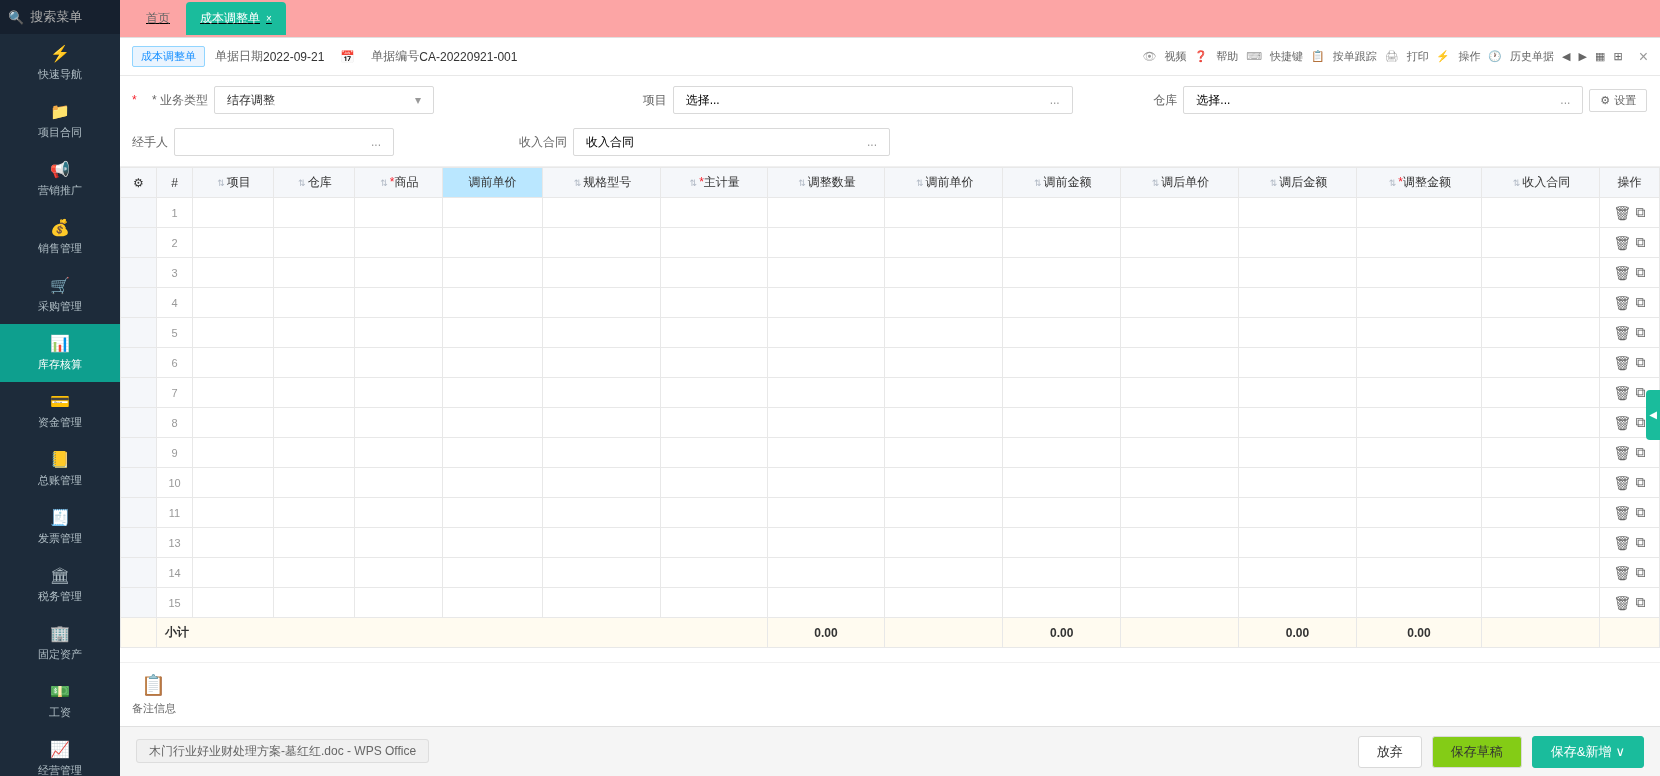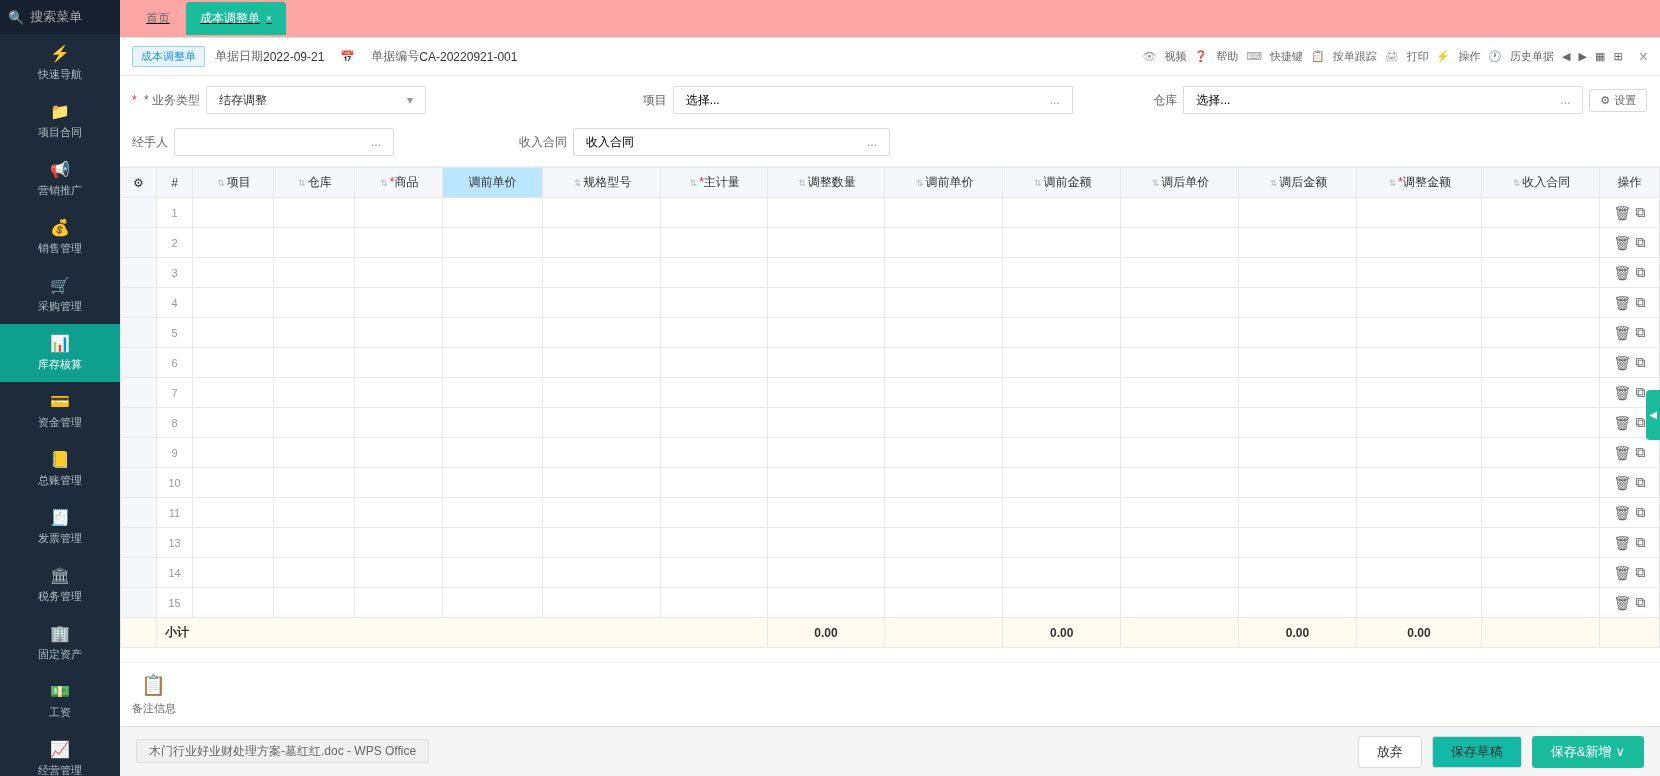--- a/index.html
+++ b/index.html
@@ -187,21 +187,21 @@
         <span class="close-btn">×</span>
       </div>
     </div>
 
     <div class="form-fields">
       <div class="field-row">
 
         <div class="field-item">
           <span class="field-label">
             <span style="color:#f5222d;">*</span>
-            <span style="margin-left:4px;">* 业务类型</span>
+            <span style="margin-left:12px;">* 业务类型</span>
           </span>
           <div class="field-input selected" style="max-width:220px;">
             <span>结存调整</span>
             <span class="field-dropdown">▾</span>
           </div>
         </div>
 
         <div class="field-item">
           <span class="field-label">项目</span>
           <div class="field-input" style="flex:2;max-width:400px;">
@@ -614,21 +614,21 @@
     </div>
 
   </div>
 
   <div class="bottom-bar">
     <div class="bottom-bar-left">
       <span style="background:#f0f0f0;padding:4px 12px;border-radius:3px;border:1px solid #ddd;">木门行业好业财处理方案-墓红红.doc - WPS Office</span>
     </div>
     <div class="bottom-bar-right">
       <button class="btn">放弃</button>
-      <button class="btn" style="background:#14b8a6;border-color:#d9d9d9;">保存草稿</button>
+      <button class="btn" style="background:#84cc16;border-color:#d9d9d9;">保存草稿</button>
       <button class="btn btn-save-new">
         <span>保存&amp;新增</span>
         <span>∨</span>
       </button>
     </div>
   </div>
 
 </div>
 
 </body></html>

